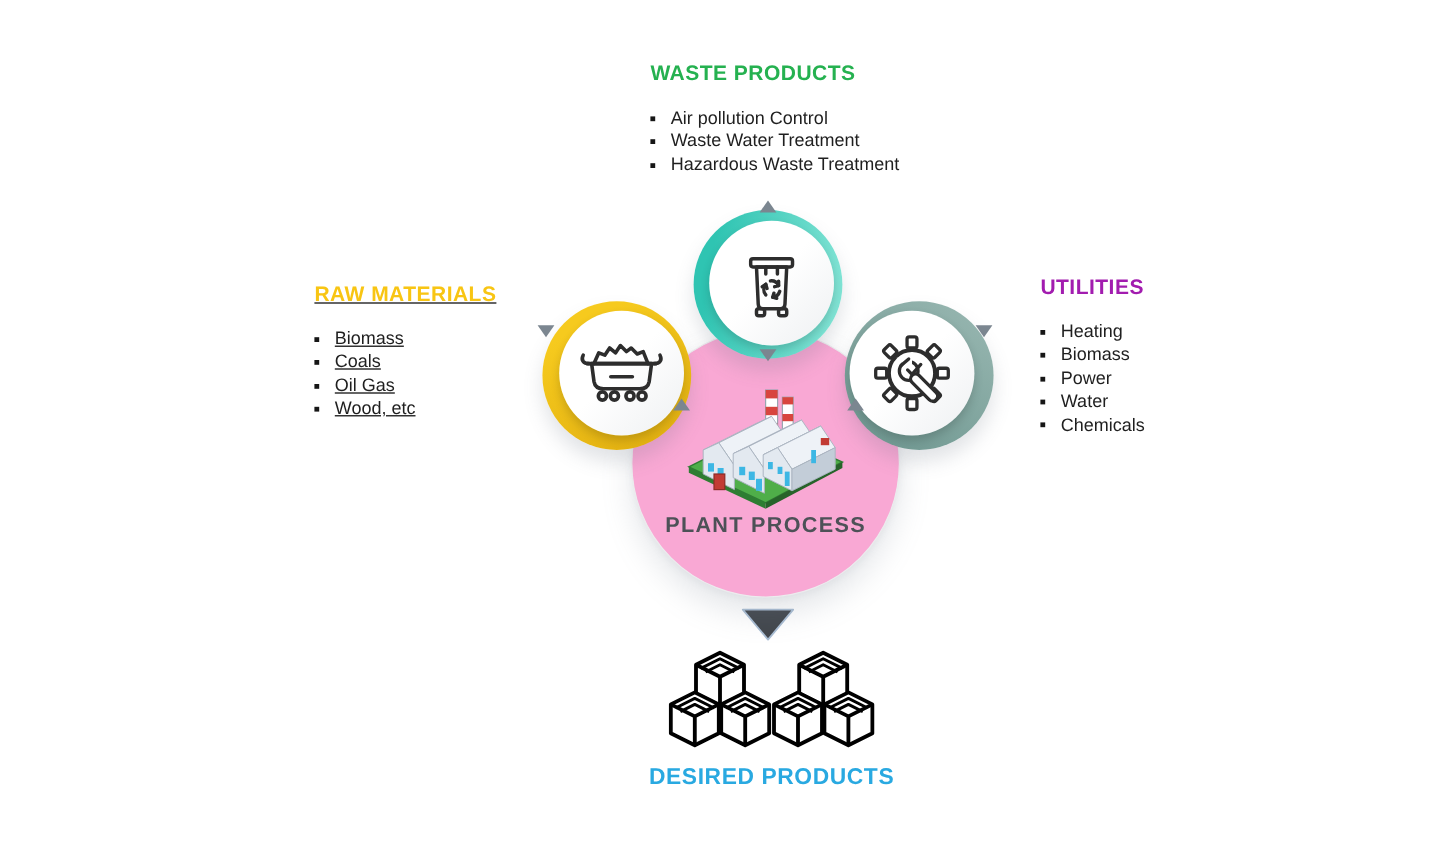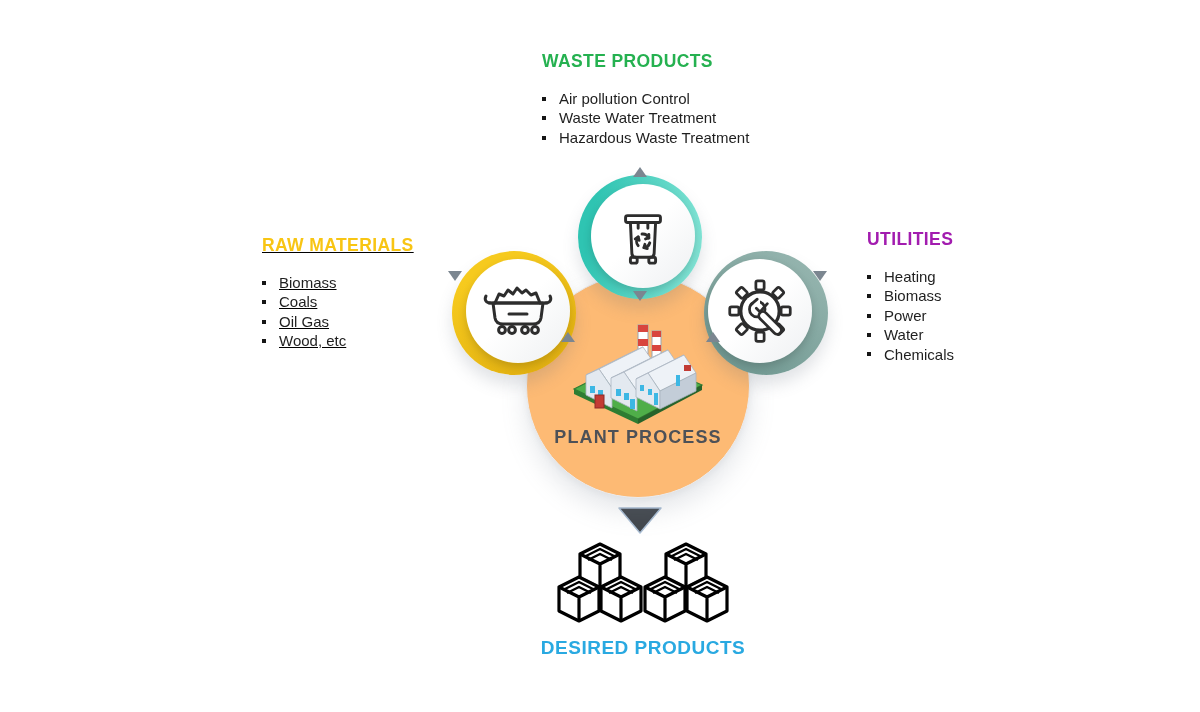--- a/index.html
+++ b/index.html
@@ -31,21 +31,21 @@
   .sec-util    { left:837px; top:229px; }
   .sec-util h2 { color:#a21caf; }
   .sec-desired {
     left:450px; top:637px; width:326px; text-align:center;
   }
   .sec-desired h2 { font-size:19px; color:#29a9e1; letter-spacing:.5px; }
 
   
   .center-circle {
     position:absolute; left:496px; top:274px; width:224px; height:224px;
-    background:#fdba74; border-radius:50%;
+    background:#f9a8d4; border-radius:50%;
     border:1px solid #ececee;
     box-shadow:0 14px 26px rgba(125,135,150,.20), 0 2px 6px rgba(125,135,150,.10);
     z-index:1; display:flex; flex-direction:column; align-items:center;
   }
   .center-circle .factory-wrap { margin-top:44px; }
   .center-title {
     margin-top:2px; font-size:18px; font-weight:bold; color:#4d5157;
     letter-spacing:1.1px; white-space:nowrap;
   }
 

